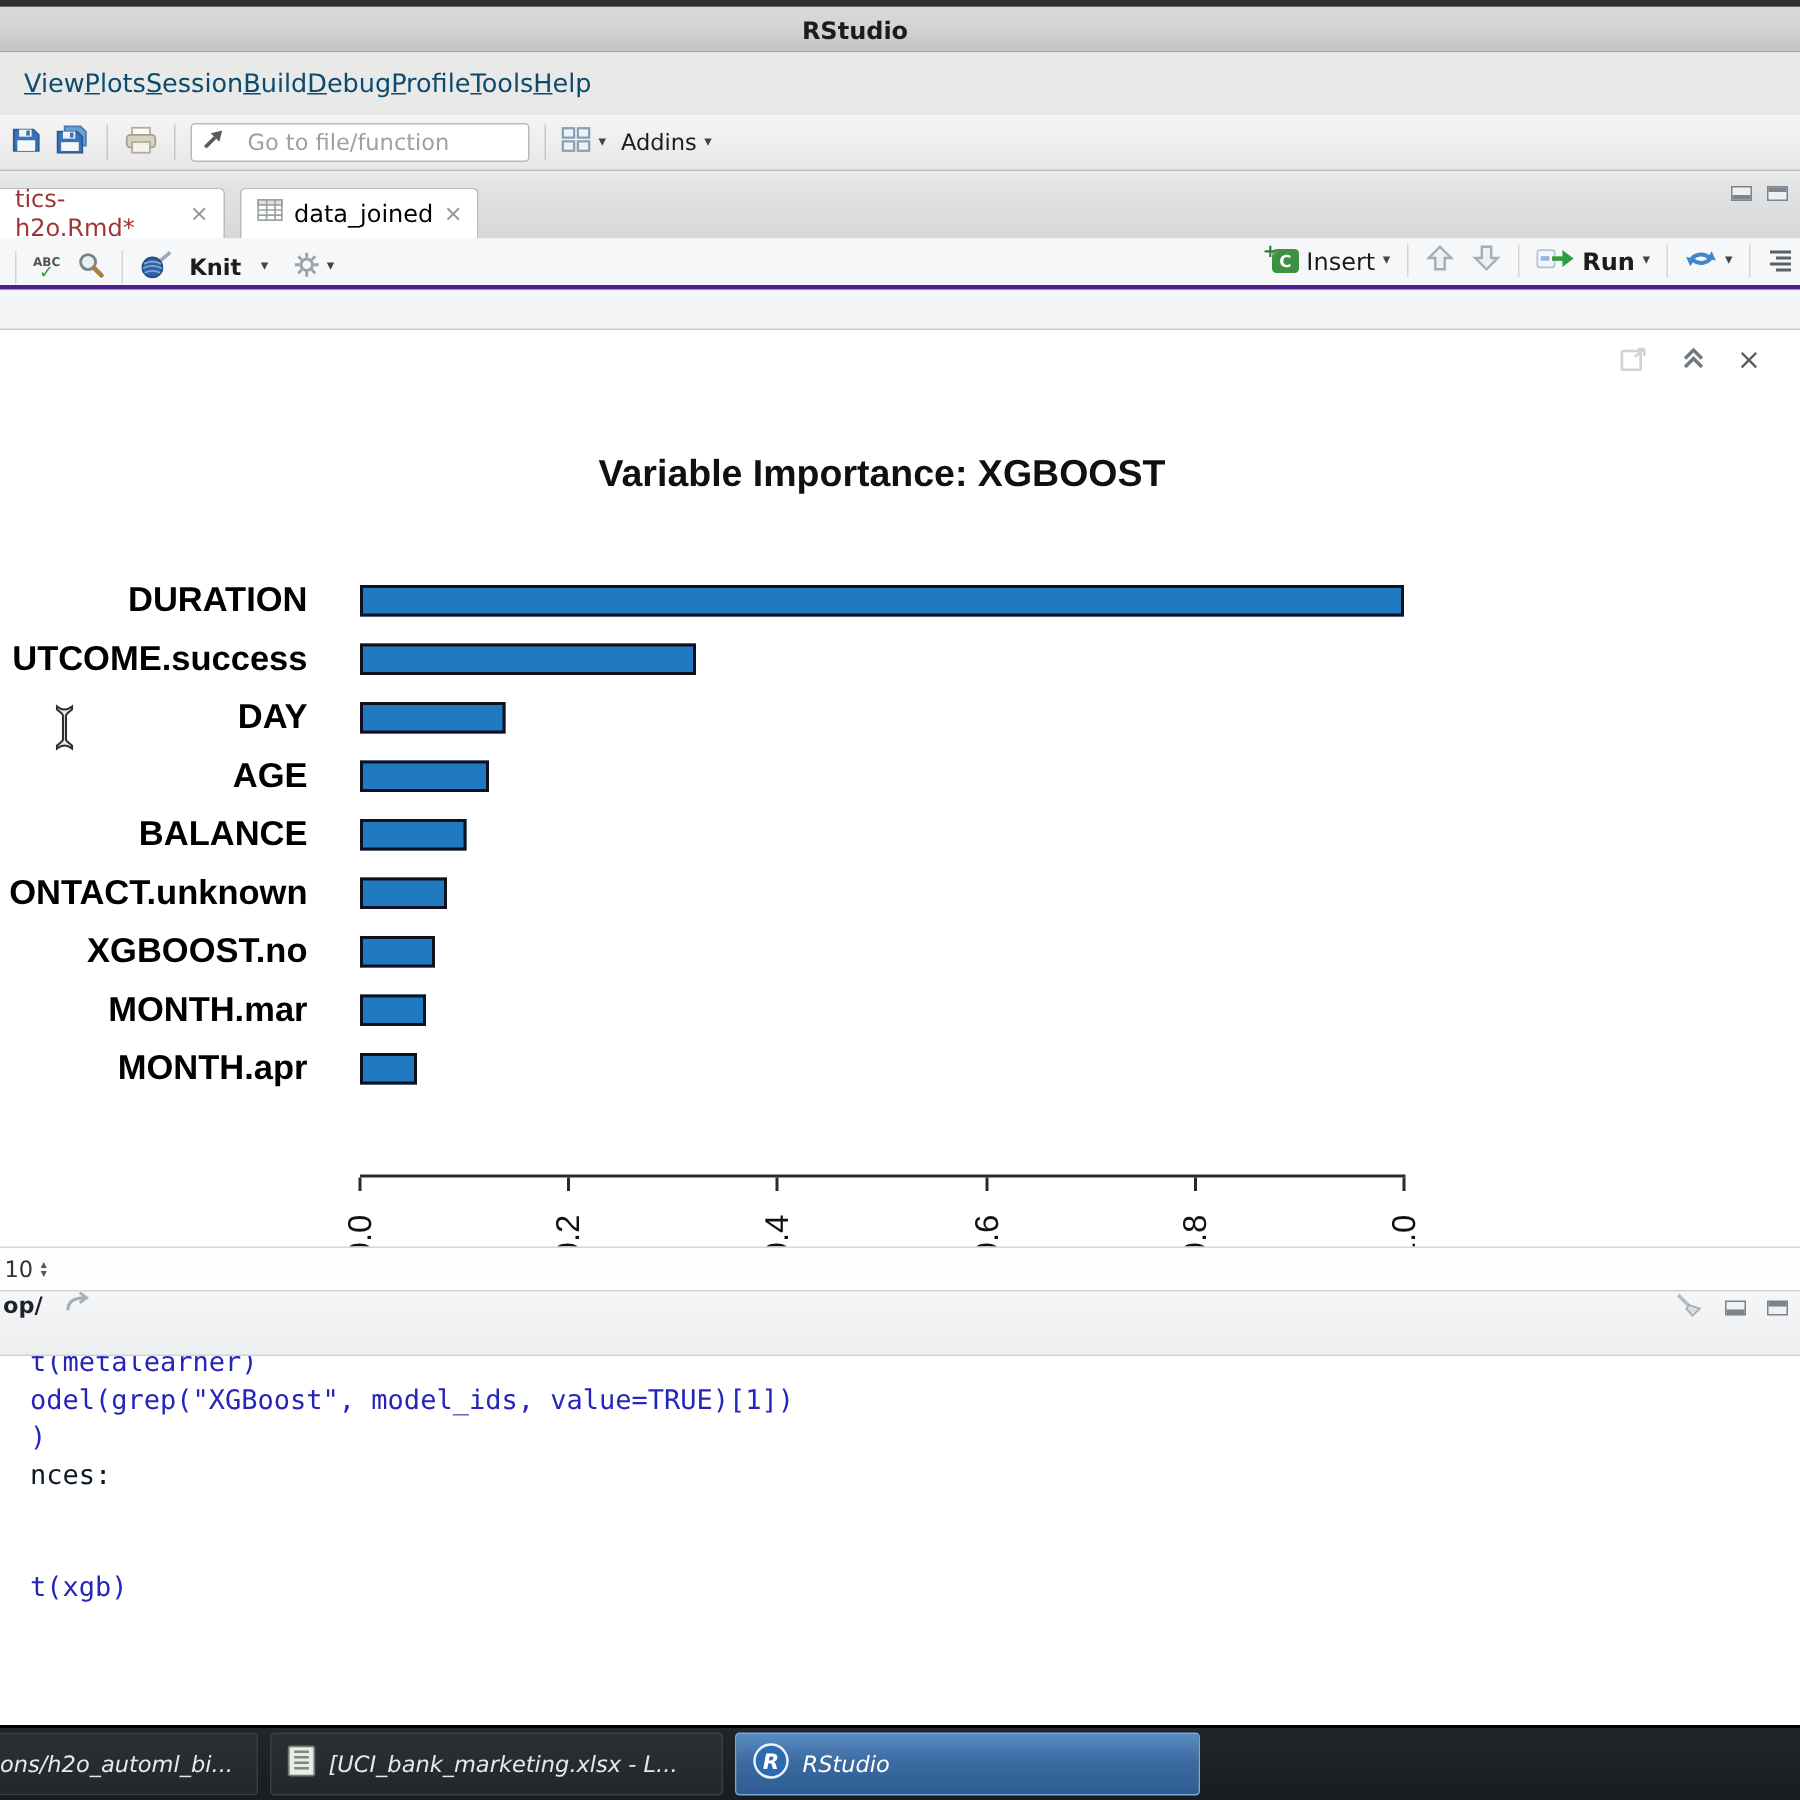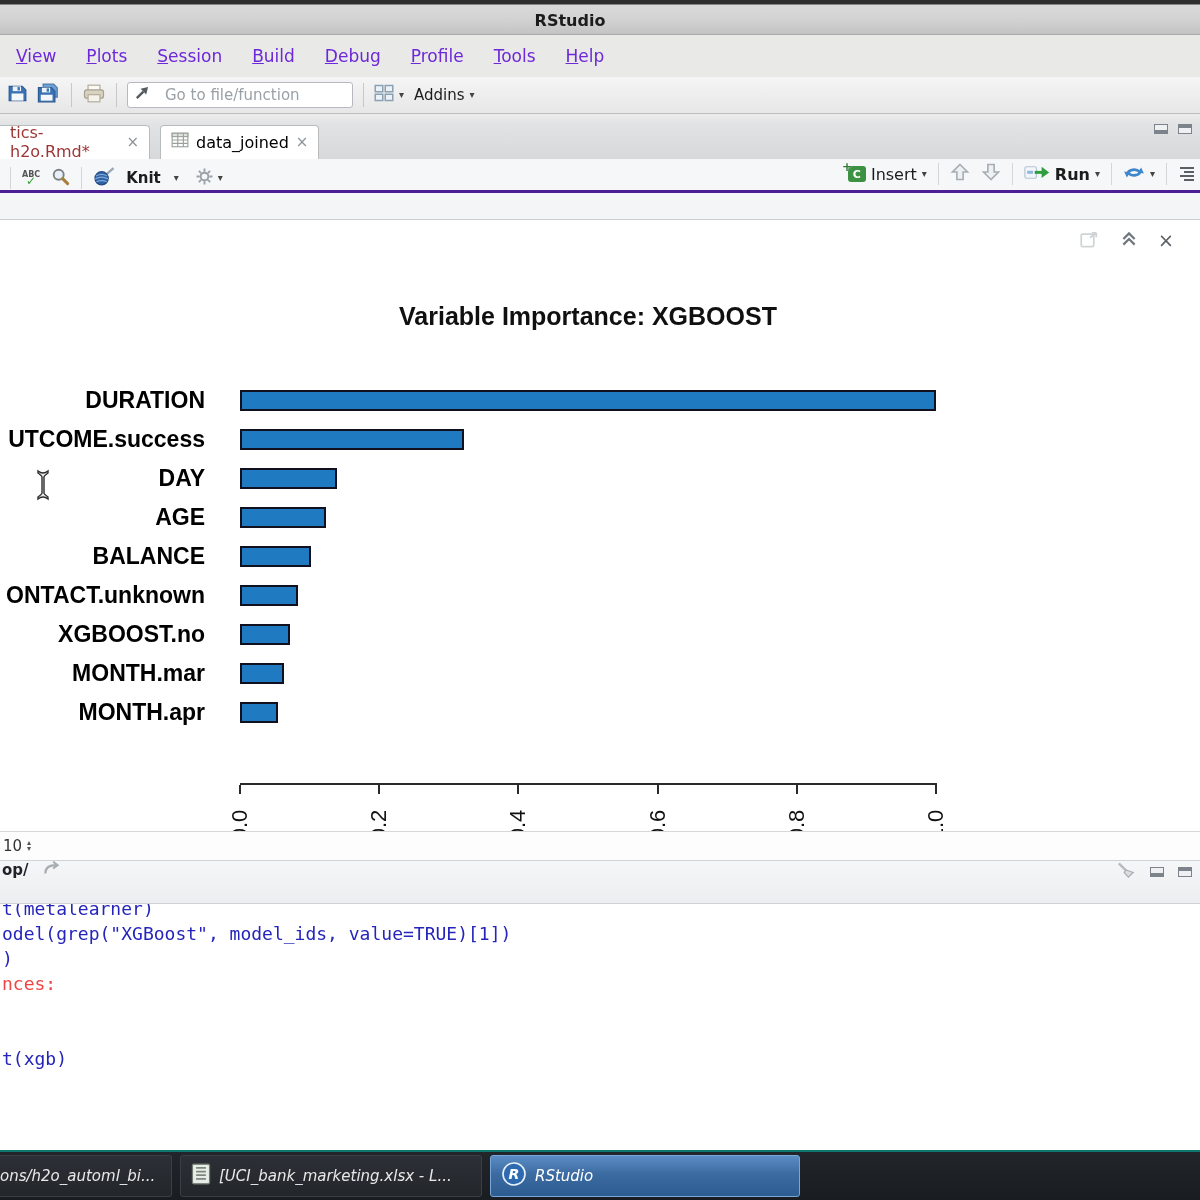--- a/index.html
+++ b/index.html
@@ -5,21 +5,21 @@
   * { margin:0; padding:0; box-sizing:border-box; }
   html,body { width:1200px; height:1200px; overflow:hidden; }
   body { font-family:"DejaVu Sans", sans-serif; background:#fff; }
   .screen { width:1200px; height:1200px; display:flex; flex-direction:column; position:relative; }
 
   
   .titlebar { height:36px; background:linear-gradient(180deg,#2e2e2e 0,#2e2e2e 4px,#dadada 5px,#d2d2d2 20px,#c3c3c3 100%); border-bottom:1px solid #a9a9a9; display:flex; align-items:flex-end; justify-content:center; }
   .titlebar-text { font-weight:bold; font-size:16px; color:#1c1c1c; padding-bottom:4px; margin-left:-60px; }
 
   
-  .menubar { height:44px; background:#e9e9e7; display:flex; align-items:center; gap:30px; padding-left:16px; font-size:17px; color:#6d28d9; }
+  .menubar { height:44px; background:#e9e9e7; display:flex; align-items:center; padding-left:16px; font-size:17px; color:#0c4a6e; }
   .menu-item { cursor:default; }
   .menu-item u { text-decoration:underline; }
 
   
   .toolbar { height:38px; background:linear-gradient(180deg,#f5f5f5,#e7e7e7); border-bottom:1px solid #bdbdbd; display:flex; align-items:center; padding-left:8px; gap:10px; }
   .tsep { width:1px; height:24px; background:#c6c8ca; }
   .goto-box { width:226px; height:26px; background:#fff; border:1px solid #b6bac0; border-radius:3px; display:flex; align-items:center; padding:0 6px; gap:16px; }
   .goto-box input { border:none; outline:none; width:170px; font-size:15px; color:#444; background:transparent; font-family:"DejaVu Sans",sans-serif; }
   .goto-box input::placeholder { color:#9aa0a5; }
   .caret { font-size:10px; color:#444; line-height:1; }
@@ -81,24 +81,24 @@
   .chunk-nav { display:flex; align-items:center; gap:5px; padding-left:3px; cursor:pointer; }
   .stepper { display:flex; flex-direction:column; font-size:8px; line-height:6px; color:#555; }
   .doc-type { position:absolute; right:0; top:0; height:100%; border-left:1px solid #d5d7d9; padding:0 6px 0 14px; display:flex; align-items:flex-end; background:#fdfdfe; min-width:120px; cursor:pointer;margin-top:36px; }
 
   
   .console-header { height:45px; background:linear-gradient(180deg,#f4f6f7,#eceef0); border-top:1px solid #d0d3d6; border-bottom:1px solid #cfd2d5; position:relative; display:flex; }
   .console-path { font-size:15px; font-weight:bold; color:#1f2328; padding-left:2px; }
   .console-header-icons { position:absolute; right:8px; display:flex; align-items:center; gap:14px; }
 
   
-  .console { height:256px; background:#fff; overflow:hidden; padding-left:2px; border-bottom:2px solid #0f766e; }
+  .console { height:256px; background:#fff; overflow:hidden; padding-left:20px; border-bottom:2px solid #000000; }
   .console-line { font-family:"DejaVu Sans Mono", monospace; font-size:18px; line-height:25px; white-space:pre; }
   .console-line.blue { color:#2525bb; }
-  .console-line.black { color:#ef4444; }
+  .console-line.black { color:#0f172a; }
 
   
   .taskbar { height:50px; background:linear-gradient(180deg,#22262b,#191c20); display:flex; align-items:center; padding:0; }
   .task-btn { height:42px; display:flex; align-items:center; gap:8px; color:#e8e8e8; font-size:15px; padding:0 10px; background:linear-gradient(180deg,#2c3036,#232categorie72c); border:1px solid #3a3f46; border-radius:3px; margin-right:8px; white-space:nowrap; overflow:hidden; cursor:pointer; background:linear-gradient(180deg,#2c3036,#23272c);font-style:italic; }
   .task-btn.first { width:172px; border-left:none; border-radius:0 3px 3px 0; padding-left:0; }
   .task-btn.active { background:linear-gradient(180deg,#5a8cc4 0,#3c6ba1 45%,#2c5c90 100%); border:1px solid #7aa7d7; color:#fff; width:310px; }
   .task-btn .tlabel { overflow:hidden; text-overflow:clip; }
   .task-btn:nth-child(2) { width:302px; }
 </style>
 </head>

